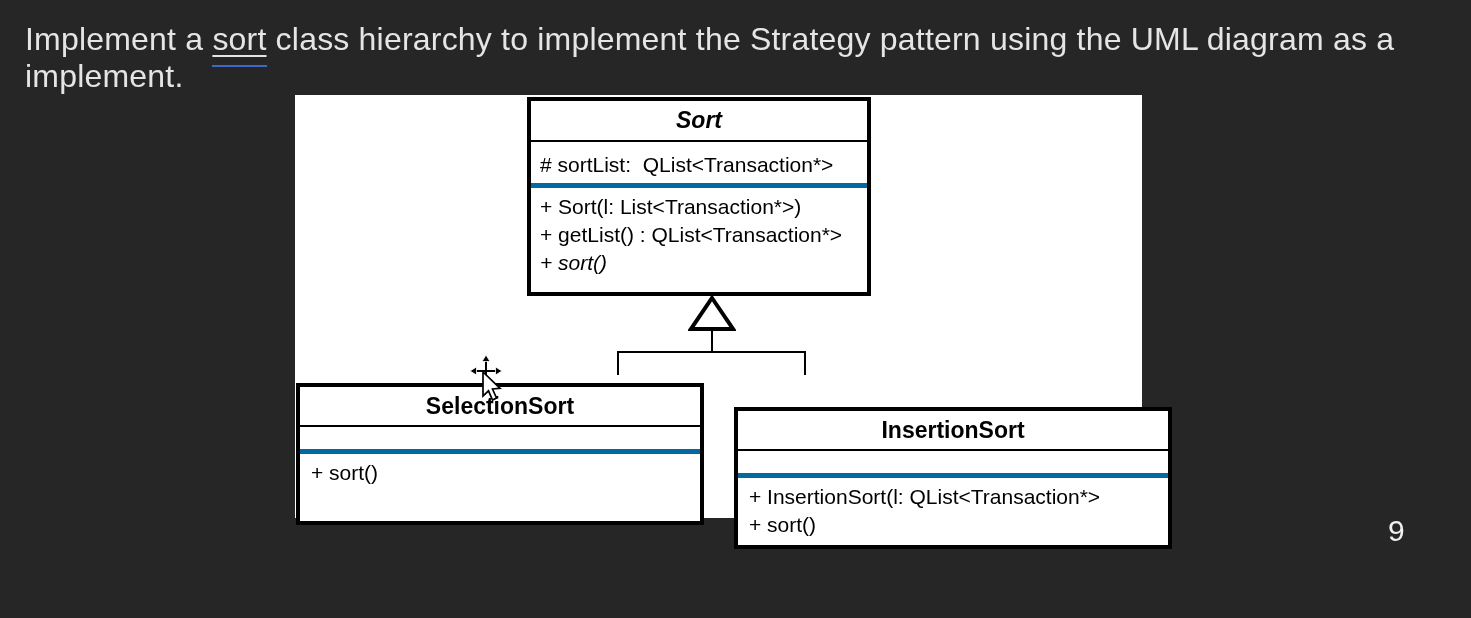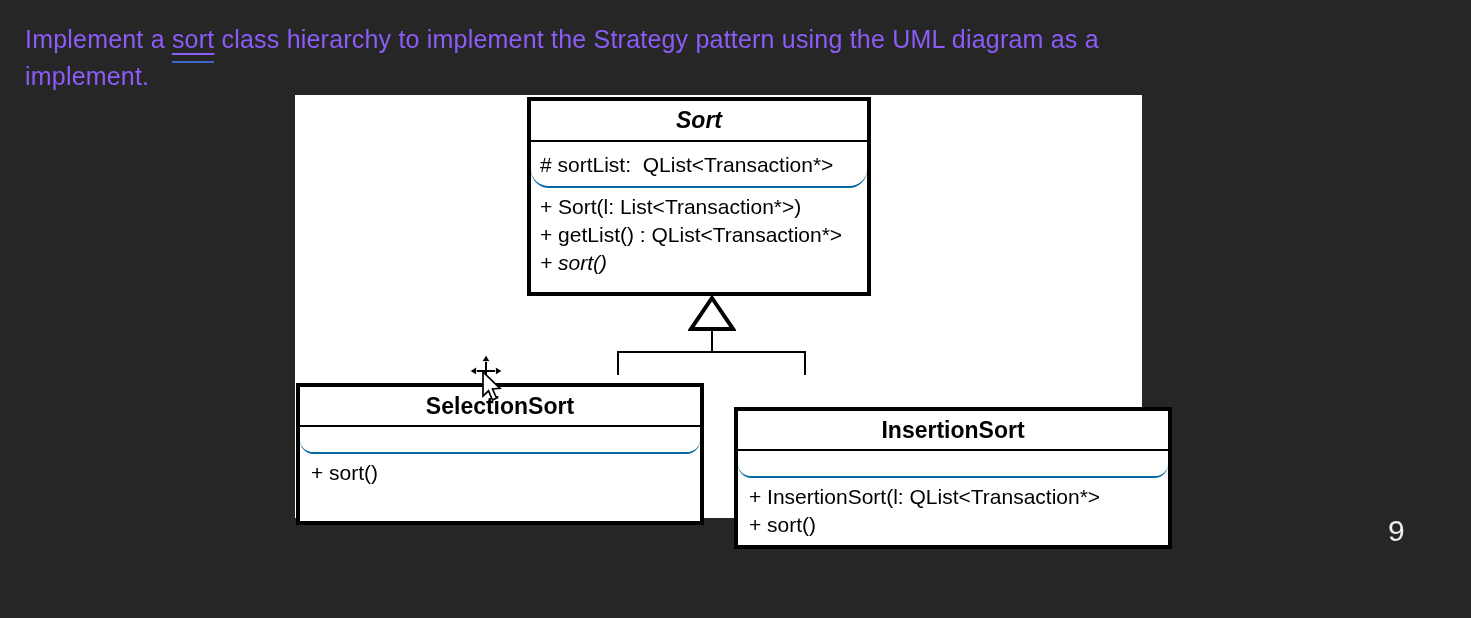--- a/index.html
+++ b/index.html
@@ -9,22 +9,22 @@
     background: #262626;
     font-family: "Liberation Sans", sans-serif;
   }
 
   
   .heading {
     position: absolute;
     left: 25px;
     top: 21px;
     width: 1420px;
-    color: #8b5cf6;
-    font-size: 25px;
+    color: #e5e5e5;
+    font-size: 32px;
     line-height: 37px;
     letter-spacing: 0.2px;
   }
   .link-word {
     position: relative;
     text-decoration: underline;
     text-decoration-thickness: 2px;
     text-underline-offset: 5px;
   }
   .link-word::after {
@@ -56,21 +56,21 @@
     overflow: hidden;
   }
   .cb-title {
     display: flex;
     align-items: center;
     justify-content: center;
     font-weight: bold;
     font-size: 23px;
     border-bottom: 2px solid #000000;
   }
-  .cb-attrs { border-bottom: 2px solid #0369a1; border-radius: 18px; }
+  .cb-attrs { border-bottom: 5px solid #0369a1; }
   .cb-line {
     white-space: pre;
     font-size: 21px;
     line-height: 28px;
   }
   .italic { font-style: italic; }
 
   .sort-box { left: 232px; top: 2px; width: 344px; height: 199px; }
   .sort-box .cb-title { flex: 0 0 41px; }
   .sort-box .cb-attrs { flex: 0 0 46px; }

